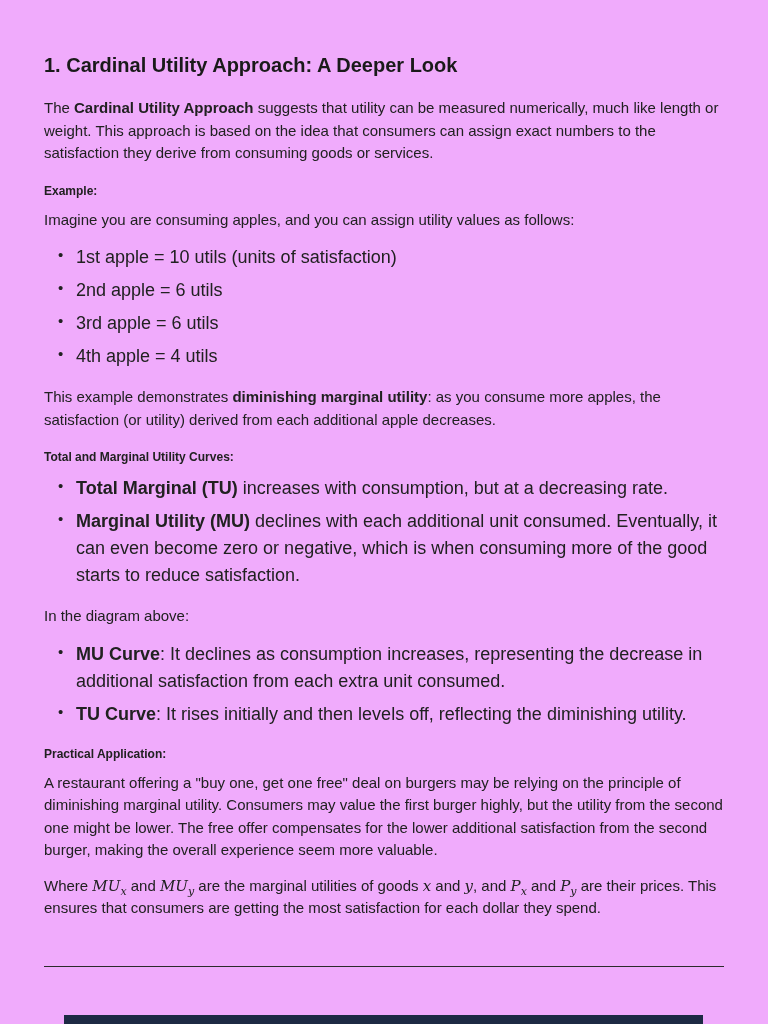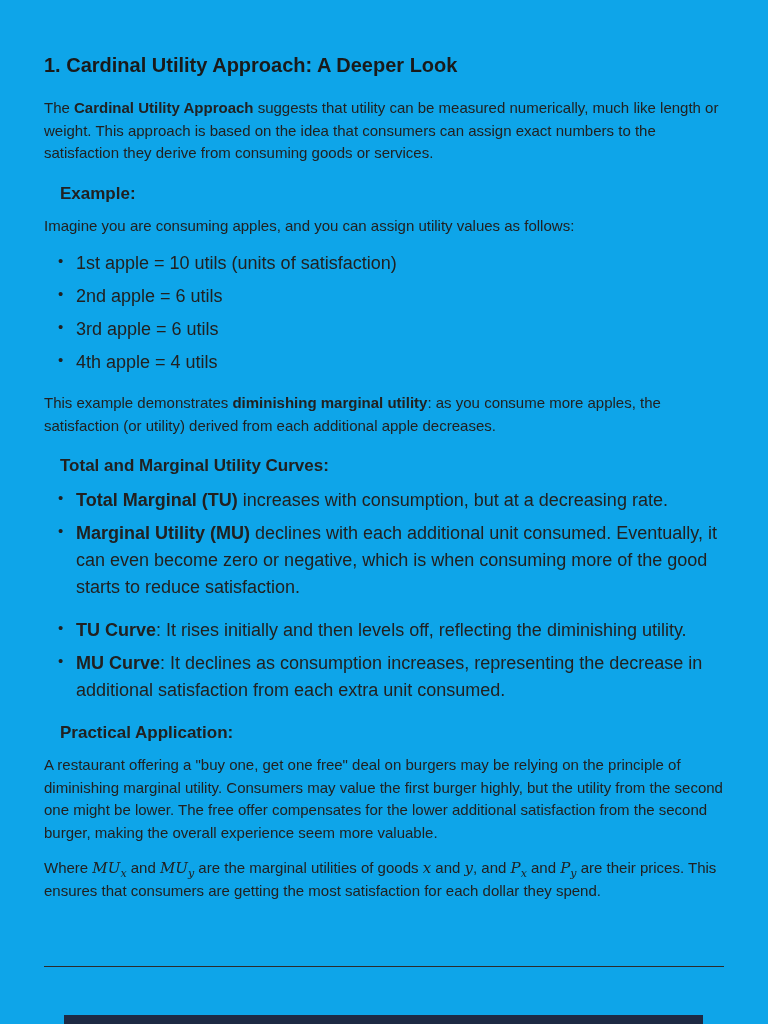--- a/index.html
+++ b/index.html
@@ -2,43 +2,43 @@
 <html><head>
 <meta charset="utf-8">
 <style>
   * { box-sizing: border-box; }
   html, body { margin: 0; padding: 0; background: #ffffff; }
   .page {
     position: relative;
     width: 768px;
     height: 1024px;
     margin: 0 auto;
-    background: #0ea5e9;
+    background: #f0abfc;
     font-family: "Liberation Sans", sans-serif;
     color: #212121;
     overflow: hidden;
   }
   .content {
     padding: 40px 44px 0 44px;
   }
   h1.doc-title {
     font-size: 20px;
     font-weight: 700;
     margin: 14px 0 20px 0;
     color: #1a1a1a;
   }
   p.body-text {
     font-size: 15px;
     line-height: 1.5;
     margin: 0 0 13px 0;
   }
   .section-heading {
-    font-size: 17px;
+    font-size: 12px;
     font-weight: 700;
-    margin: 19px 0 11px 16px;
+    margin: 19px 0 11px 0;
   }
   .bold { font-weight: 700; }
   ul.doc-list {
     list-style: none;
     margin: 0 0 16px 0;
     padding: 0 0 0 32px;
     font-size: 18px;
     line-height: 1.5;
   }
   ul.doc-list li {
@@ -128,24 +128,25 @@
 
     <p class="body-text"><span>This example demonstrates </span><span class="bold">diminishing marginal utility</span><span>: as you consume more apples, the satisfaction (or utility) derived from each additional apple decreases.</span></p>
 
     <div class="section-heading">Total and Marginal Utility Curves:</div>
 
     <ul class="doc-list">
       <li><span class="bold">Total Marginal (TU)</span><span> increases with consumption, but at a decreasing rate.</span></li>
       <li><span class="bold">Marginal Utility (MU)</span><span> declines with each additional unit consumed. Eventually, it can even become zero or negative, which is when consuming more of the good starts to reduce satisfaction.</span></li>
     </ul>
 
+    <p class="body-text">In the diagram above:</p>
 
     <ul class="doc-list">
+      <li><span class="bold">MU Curve</span><span>: It declines as consumption increases, representing the decrease in additional satisfaction from each extra unit consumed.</span></li>
       <li><span class="bold">TU Curve</span><span>: It rises initially and then levels off, reflecting the diminishing utility.</span></li>
-      <li><span class="bold">MU Curve</span><span>: It declines as consumption increases, representing the decrease in additional satisfaction from each extra unit consumed.</span></li>
     </ul>
 
     <div class="section-heading">Practical Application:</div>
 
     <p class="body-text">A restaurant offering a "buy one, get one free" deal on burgers may be relying on the principle of diminishing marginal utility. Consumers may value the first burger highly, but the utility from the second one might be lower. The free offer compensates for the lower additional satisfaction from the second burger, making the overall experience seem more valuable.</p>
 
 
 
 
     <p class="body-text"><span>Where </span><span class="math"><span>MU</span><sub>x</sub></span><span> and </span><span class="math"><span>MU</span><sub>y</sub></span><span> are the marginal utilities of goods </span><span class="math">x</span><span> and </span><span class="math">y</span><span>, and </span><span class="math"><span>P</span><sub>x</sub></span><span> and </span><span class="math"><span>P</span><sub>y</sub></span><span> are their prices. This ensures that consumers are getting the most satisfaction for each dollar they spend.</span></p>

